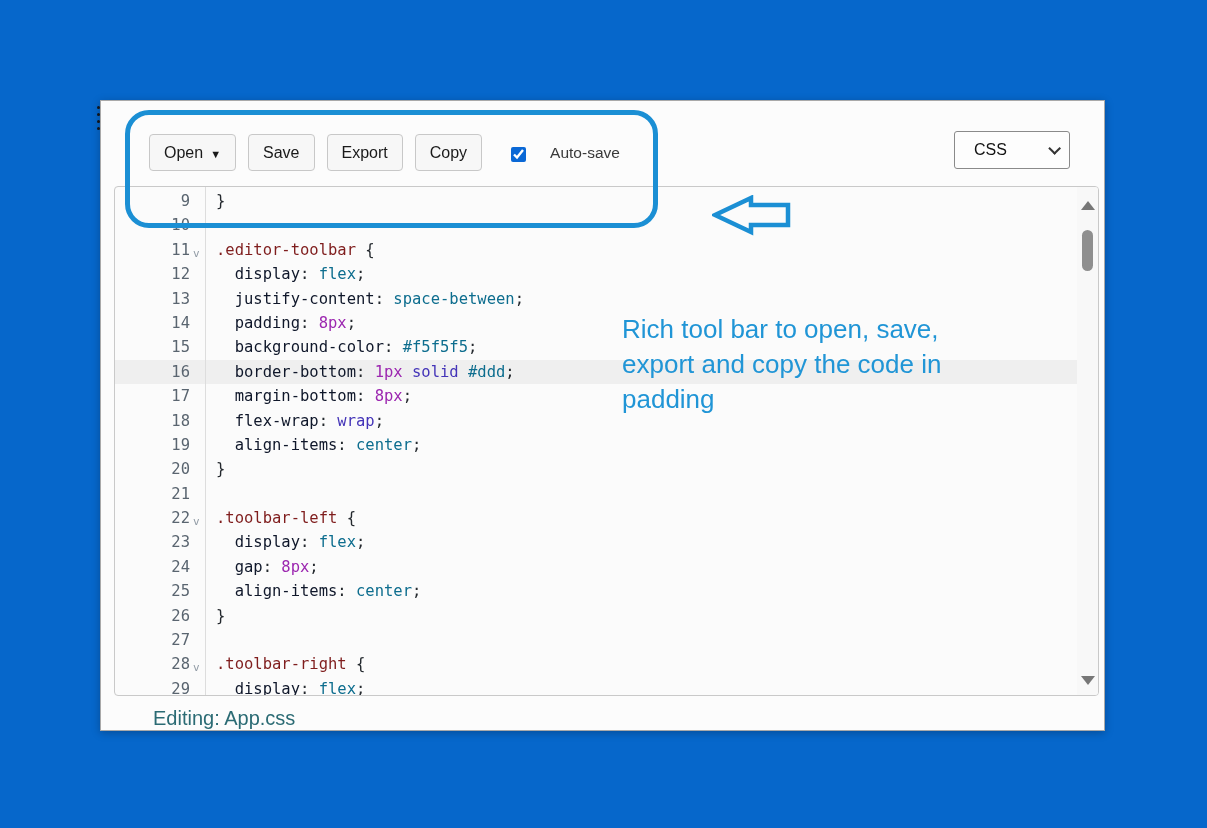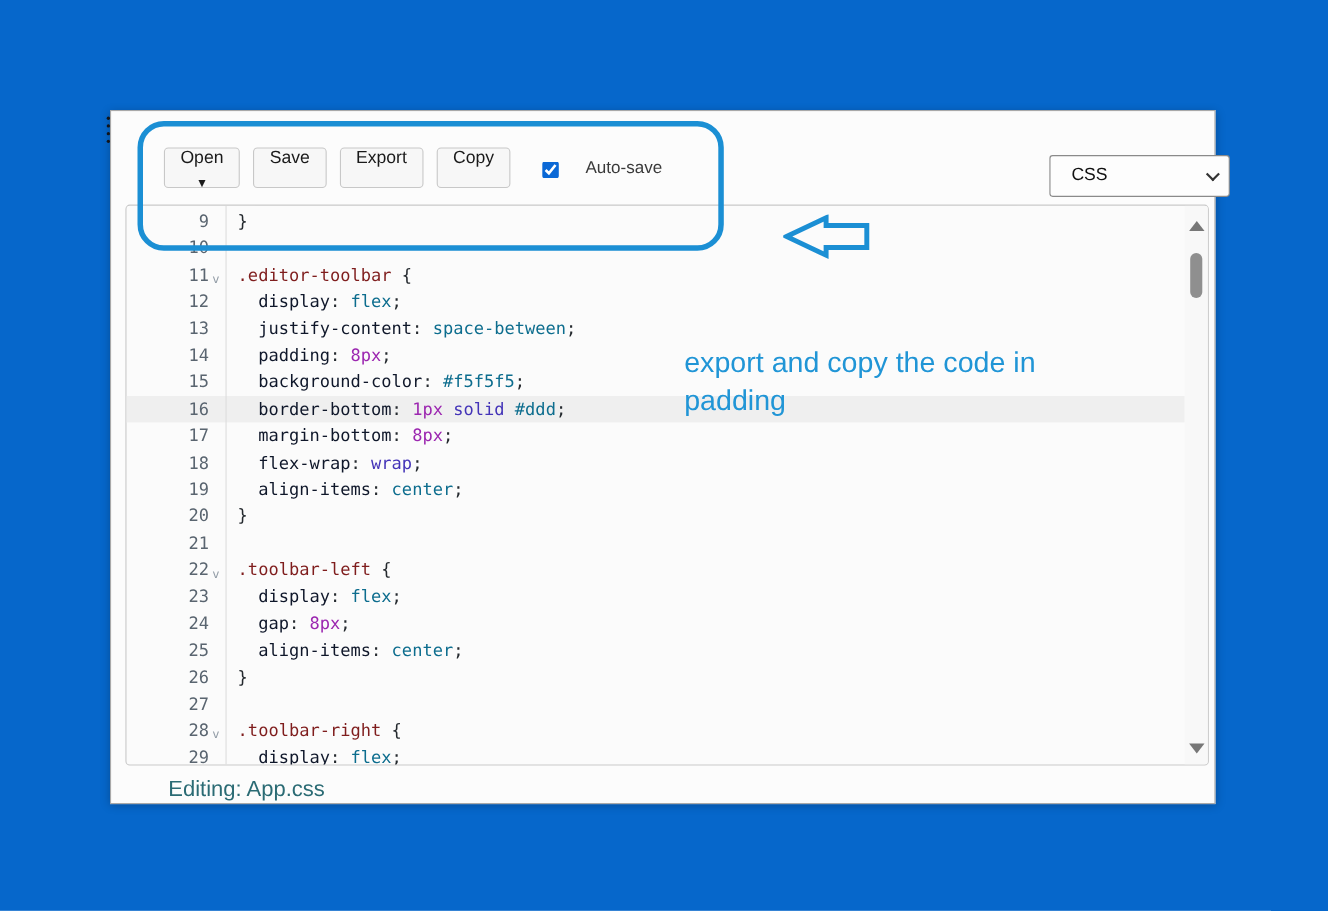--- a/index.html
+++ b/index.html
@@ -12,26 +12,26 @@
   .drag-dots i { width:3px; height:3px; border-radius:50%; background:#15161a; display:block; }
 
   
   .window { position:absolute; left:100px; top:100px; width:1005px; height:631px;
     background:#fcfcfc; border:1px solid #a9a9a9; box-shadow:0 2px 8px rgba(0,0,0,.25); }
 
   
   .toolbar { position:absolute; left:48px; top:33px; display:flex; align-items:center; gap:12px; }
   .btn { height:37px; padding:0 14px; background:#f7f7f7; border:1px solid #c8c8c8;
     border-radius:4px; font-size:16px; color:#1a1a1a; display:inline-flex; align-items:center;
-    gap:7px; cursor:pointer; font-family:"Liberation Sans", sans-serif;flex-direction:column; }
+    gap:7px; cursor:pointer; font-family:"Liberation Sans", sans-serif; }
   .btn .caret { font-size:11px; position:relative; top:1px; }
   .autosave { display:flex; align-items:flex-end; gap:24px; margin-left:17px; font-size:15.5px; color:#3a3a3a; }
   .autosave input { width:15px; height:15px; accent-color:#0a68d6; }
 
-  .lang-select { position:absolute; left:853px; top:40px; width:164px; height:38px;
+  .lang-select { position:absolute; left:853px; top:30px; width:116px; height:38px;
     background:#fdfdfd; border:1px solid #8a8a8a; border-radius:3px; display:flex;
     align-items:center; font-size:16px; color:#111; padding:0 12px 0 19px; cursor:pointer; }
   .lang-select .chev { margin-left:auto; width:9px; height:9px; border-right:2px solid #333;
     border-bottom:2px solid #333; transform:rotate(45deg) translateY(-3px); }
 
   
   .editor { position:absolute; left:13px; top:85px; width:985px; height:510px;
     background:#fbfbfb; border:1px solid #c9c9c9; border-radius:4px; overflow:hidden; }
   .gutter-sep { position:absolute; left:90px; top:0; bottom:0; width:1px; background:#ddd; }
   .code-lines { position:absolute; left:0; right:21px; top:2px;
@@ -119,15 +119,16 @@
   <div class="statusbar">Editing: App.css</div>
 </div>
 
 <div class="ann-rect"></div>
 
 <svg class="ann-arrow" width="80" height="44" viewBox="0 0 80 44">
   <polygon points="3,20 39,3 39,10 76,10 76,30 39,30 39,37" fill="#fbfbfb" stroke="#1b8fd4" stroke-width="4.5" stroke-linejoin="miter"></polygon>
 </svg>
 
 <div class="ann-text">
+    <div>Rich tool bar to open, save,</div>
     <div>export and copy the code in</div>
     <div>padding</div>
   </div>
 
 </body></html>

